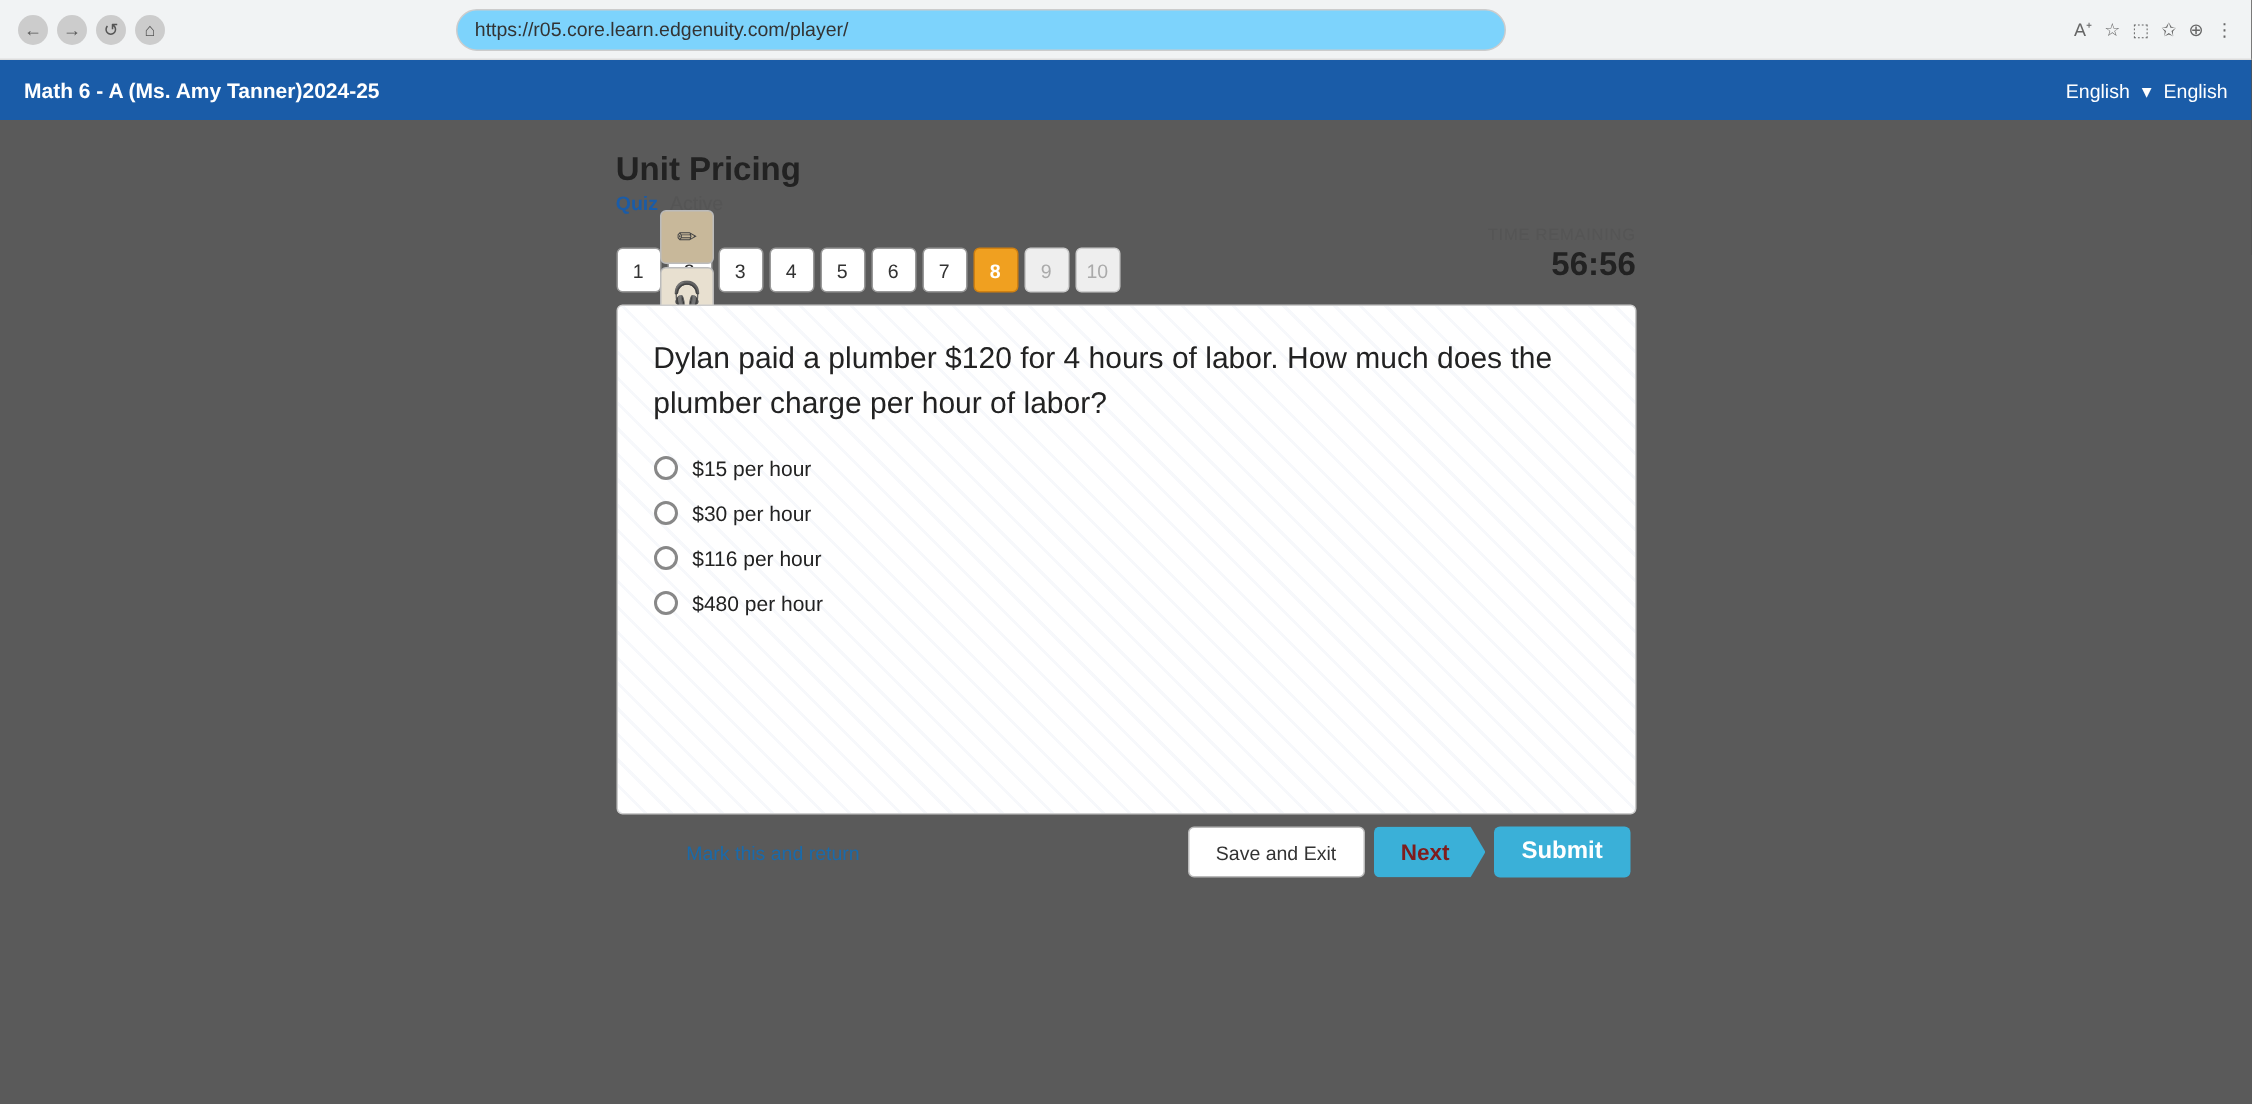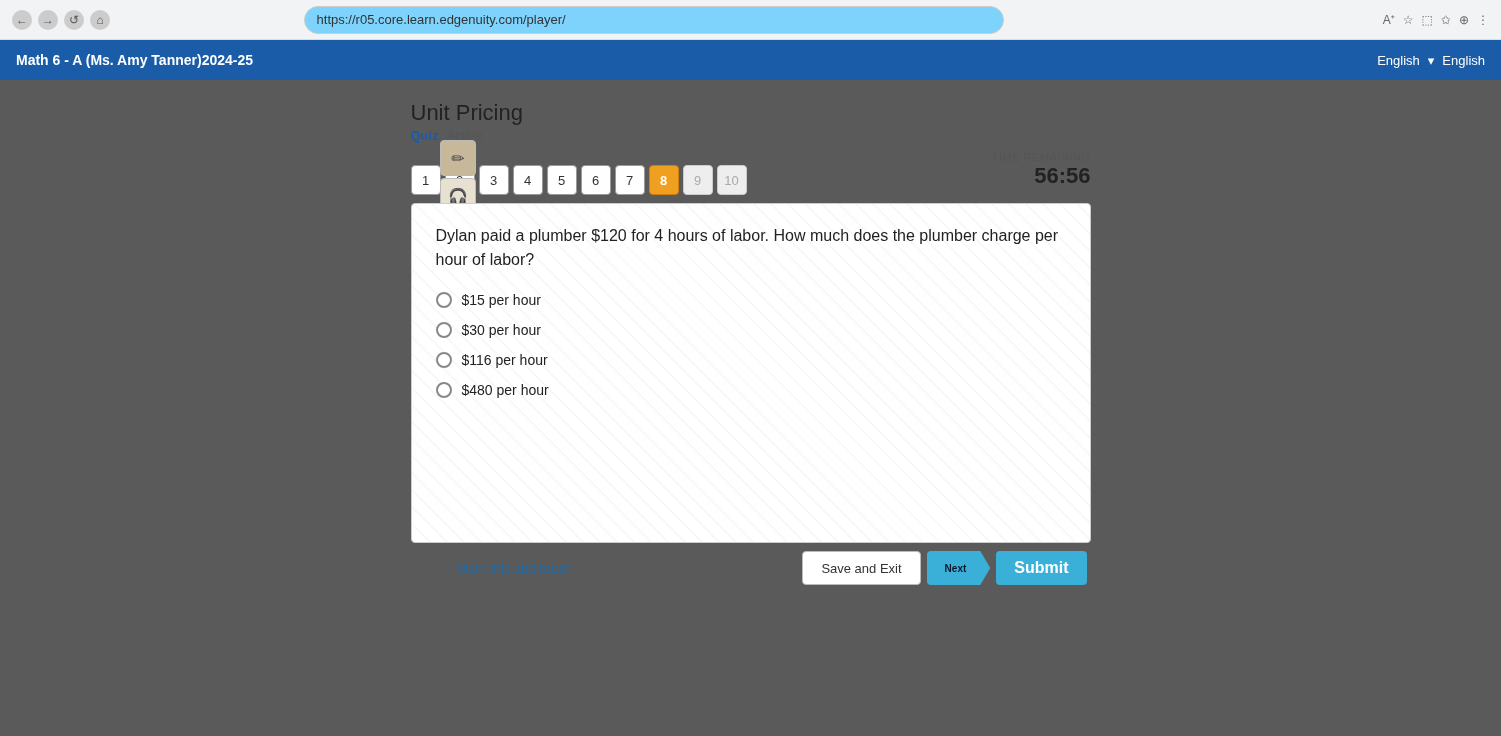--- a/index.html
+++ b/index.html
@@ -98,21 +98,21 @@
     .quiz-panel {
       width: 680px;
       background: transparent;
     }
 
     .quiz-header {
       margin-bottom: 8px;
     }
     .quiz-title {
       font-size: 22px;
-      font-weight: normal;
+      font-weight: bold;
       color: #222;
       margin-bottom: 2px;
     }
     .quiz-subtitle {
       display: flex;
       gap: 8px;
       font-size: 13px;
       color: #444;
       margin-bottom: 8px;
     }
@@ -205,21 +205,21 @@
         transparent 2px,
         transparent 12px
       );
       border: 1px solid #ccc;
       border-radius: 4px;
       padding: 20px 24px;
       min-height: 340px;
       position: relative;
     }
     .question-text {
-      font-size: 16px;
+      font-size: 20px;
       color: #222;
       margin-bottom: 20px;
       line-height: 1.5;
     }
 
     .answer-option {
       display: flex;
       align-items: center;
       gap: 10px;
       margin-bottom: 14px;
@@ -265,23 +265,23 @@
       border-radius: 4px;
       font-size: 13px;
       cursor: pointer;
       color: #333;
     }
     .btn-next {
       padding: 4px 18px;
       background: #3ab0d8;
       border: none;
       border-radius: 4px;
-      font-size: 10px;
-      cursor: pointer;
-      color: #0f172a;
+      font-size: 15px;
+      cursor: pointer;
+      color: #7f1d1d;
       font-weight: bold;
       clip-path: polygon(0 0, calc(100% - 10px) 0, 100% 50%, calc(100% - 10px) 100%, 0 100%);
       padding-right: 24px;
     }
     .btn-submit {
       padding: 8px 18px;
       background: #3ab0d8;
       border: none;
       border-radius: 4px;
       font-size: 16px;

